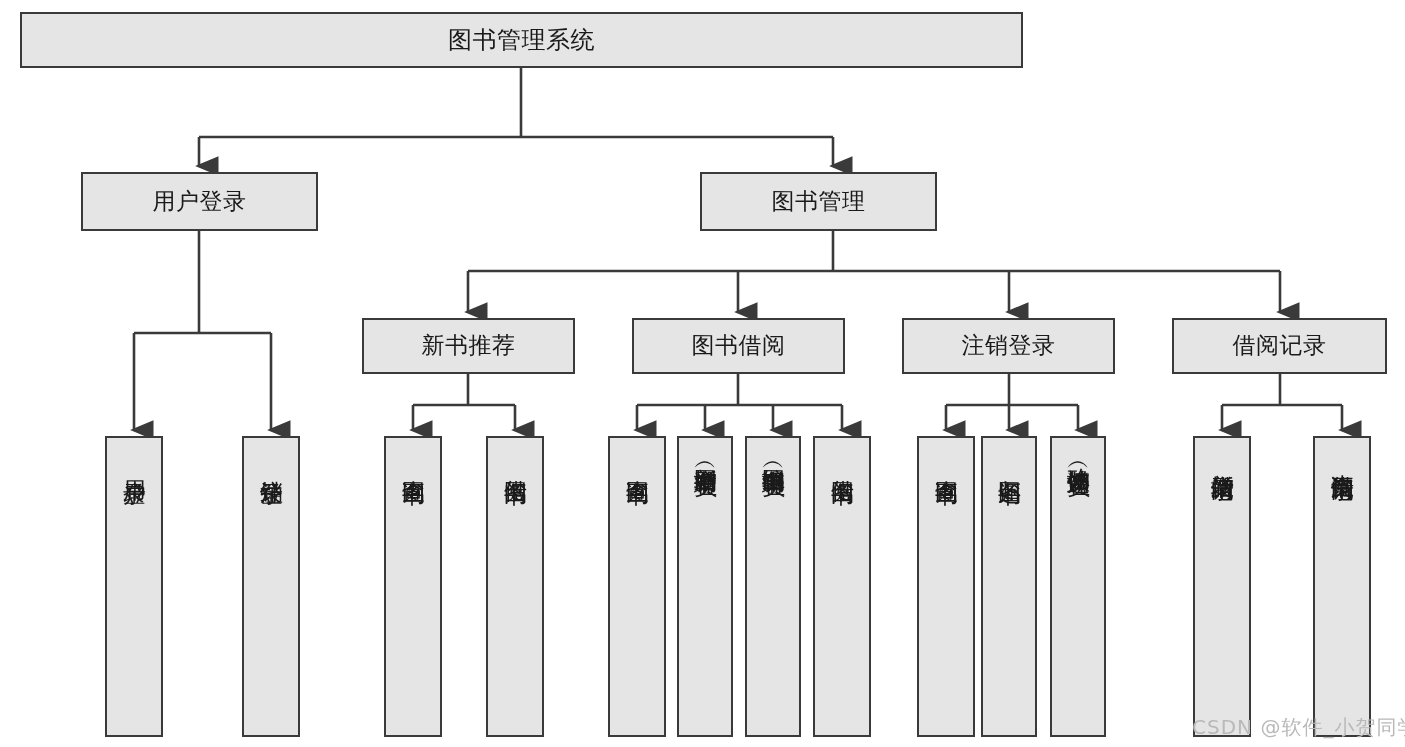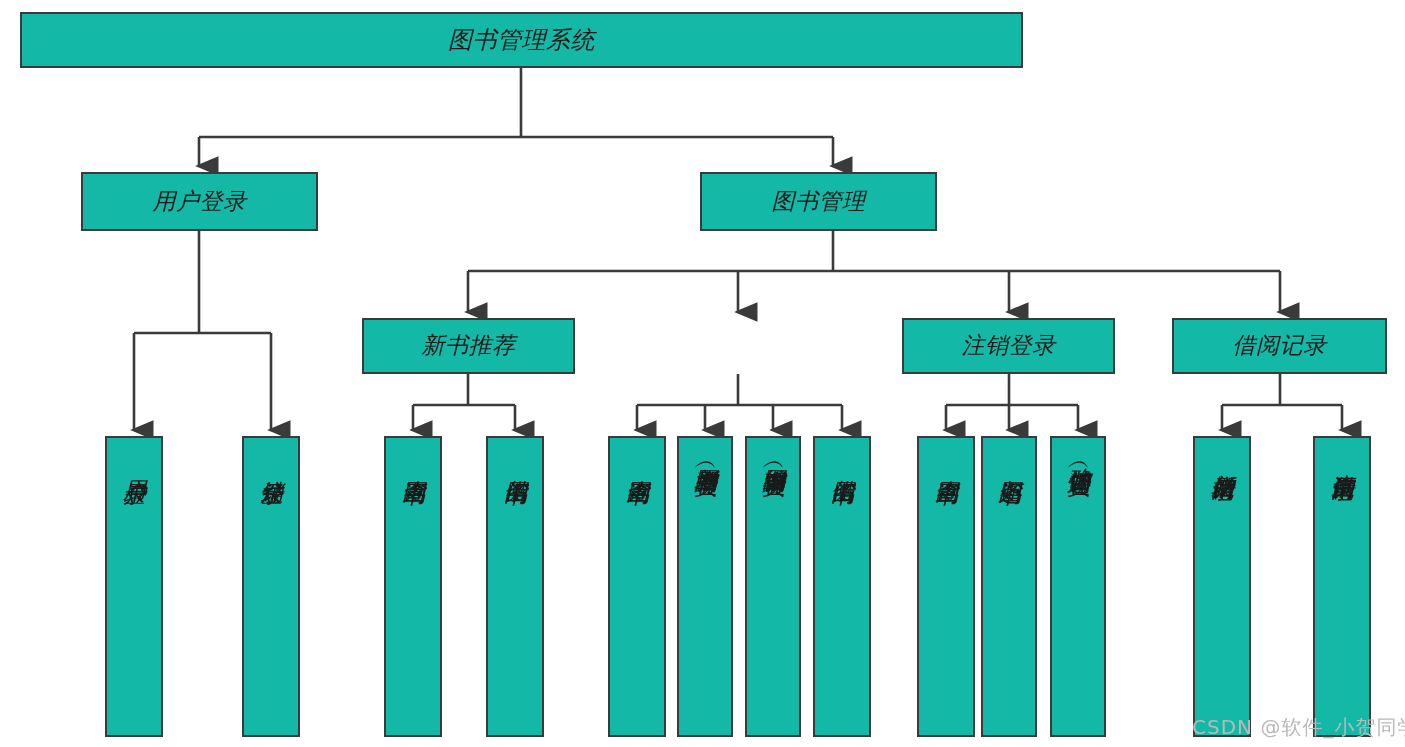--- a/index.html
+++ b/index.html
@@ -22,26 +22,25 @@
     left: 0;
     top: 0;
     width: 1405px;
     height: 747px;
     pointer-events: none;
   }
   .node {
     position: absolute;
     box-sizing: border-box;
     border: 2.5px solid #3a3a3a;
-    background: #14b8a6;
+    background: #e5e5e5;
     display: flex;
     align-items: center;
     justify-content: center;
     color: #1a1a1a;
-    font-style: italic;
   }
   .node .label {
     display: block;
     text-align: center;
     line-height: 1.18;
     letter-spacing: 0.5px;
   }
   .node.horizontal .label {
     writing-mode: horizontal-tb;
     font-size: 23px;
@@ -135,20 +134,23 @@
   </div>
 
   <div class="node horizontal" style="left:700px; top:172px; width:237px; height:59px;">
     <span class="label">图书管理</span>
   </div>
 
   <div class="node horizontal" style="left:362px; top:318px; width:213px; height:56px;">
     <span class="label">新书推荐</span>
   </div>
 
+  <div class="node horizontal" style="left:632px; top:318px; width:213px; height:56px;">
+    <span class="label">图书借阅</span>
+  </div>
 
   <div class="node horizontal" style="left:902px; top:318px; width:213px; height:56px;">
     <span class="label">注销登录</span>
   </div>
 
   <div class="node horizontal" style="left:1172px; top:318px; width:215px; height:56px;">
     <span class="label">借阅记录</span>
   </div>
 
   <div class="node vertical" style="left:105px; top:436px; width:58px; height:301px;">

